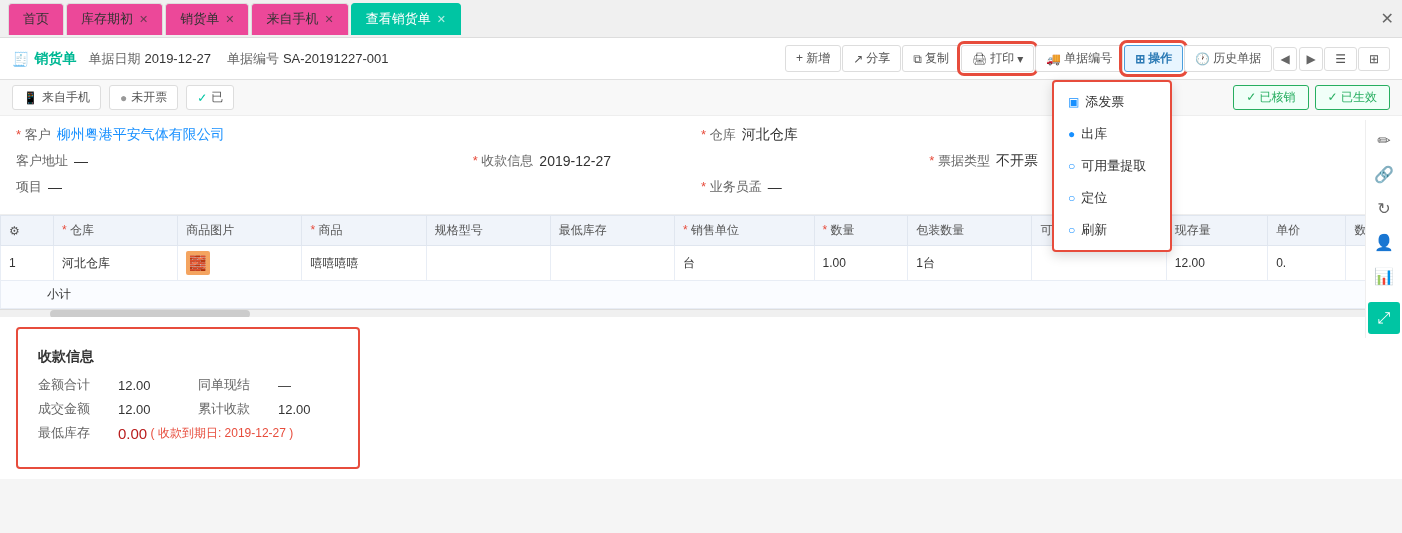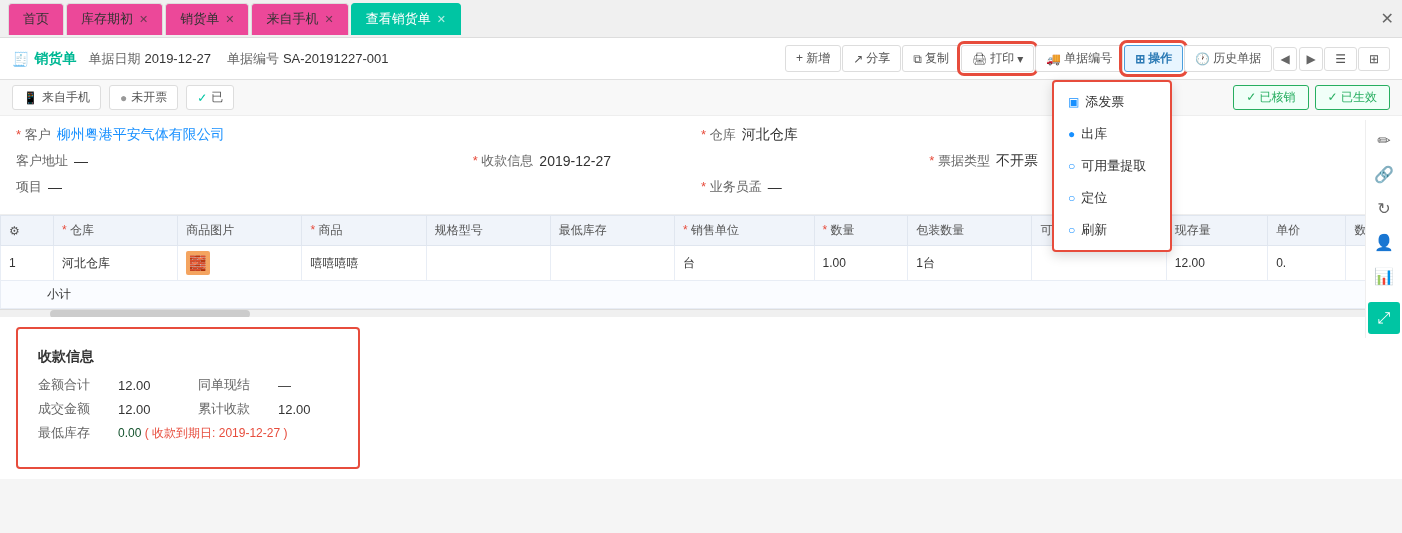--- a/index.html
+++ b/index.html
@@ -77,21 +77,21 @@
     .product-img { width: 24px; height: 24px; background: #f4a460; border-radius: 2px; display: flex; align-items: center; justify-content: center; }
 
     
     .bottom-section { display: flex; padding: 10px 16px; background: #fff; gap: 40px; }
     .payment-info { border: 2px solid #e74c3c; border-radius: 4px; padding: 19px 20px; min-width: 340px; }
     .payment-title { font-weight: bold; font-size: 14px; margin-bottom: 10px; }
     .payment-row { display: flex; align-items: center; margin-bottom: 6px; gap: 0; }
     .payment-label { color: #666; width: 80px; font-size: 13px; }
     .payment-value { color: #333; font-size: 13px; min-width: 60px; }
     .payment-label2 { color: #666; width: 80px; font-size: 13px; margin-left: 20px; }
-    .payment-value-red { color: #14532d; font-size: 12px; }
+    .payment-value-red { color: #b91c1c; font-size: 15px; }
     .payment-note { color: #666; font-size: 12px; }
     .dropdown-menu {
       position: absolute; top: 80px; right: 230px; background: #fff;
       border: 2px solid #e74c3c; border-radius: 4px; box-shadow: 0 4px 12px rgba(0,0,0,0.15);
       min-width: 120px; z-index: 200; padding: 4px 0;
     }
     .dropdown-item {
       display: flex; align-items: center; gap: 6px; padding: 7px 14px;
       cursor: pointer; font-size: 13px; color: #333;
     }

